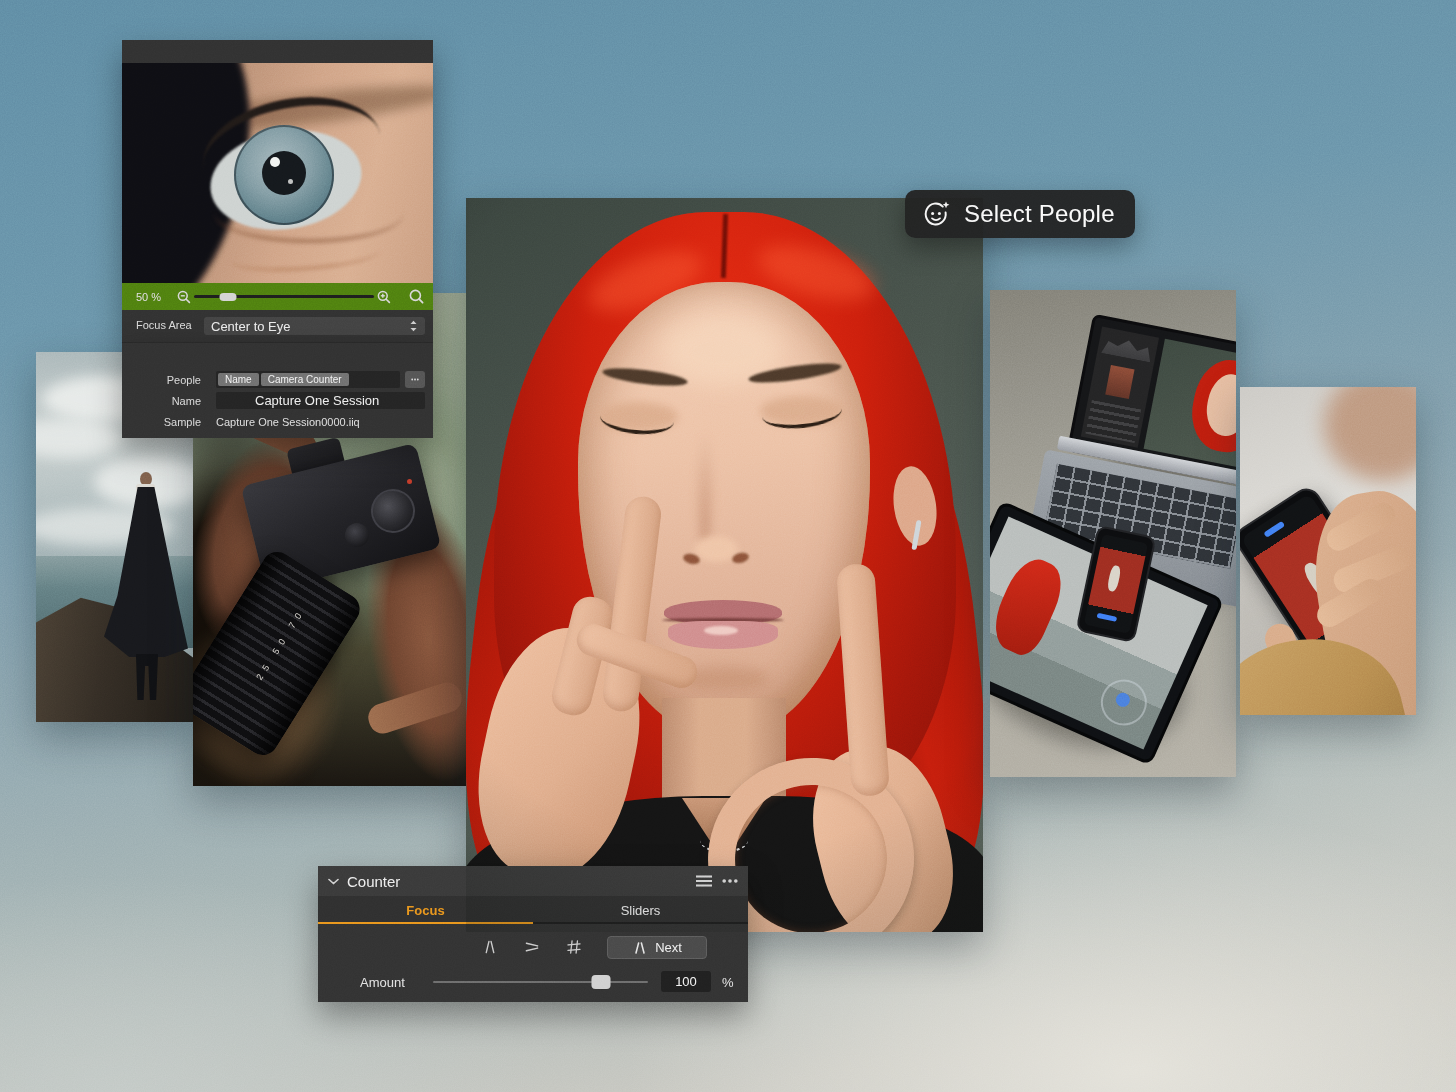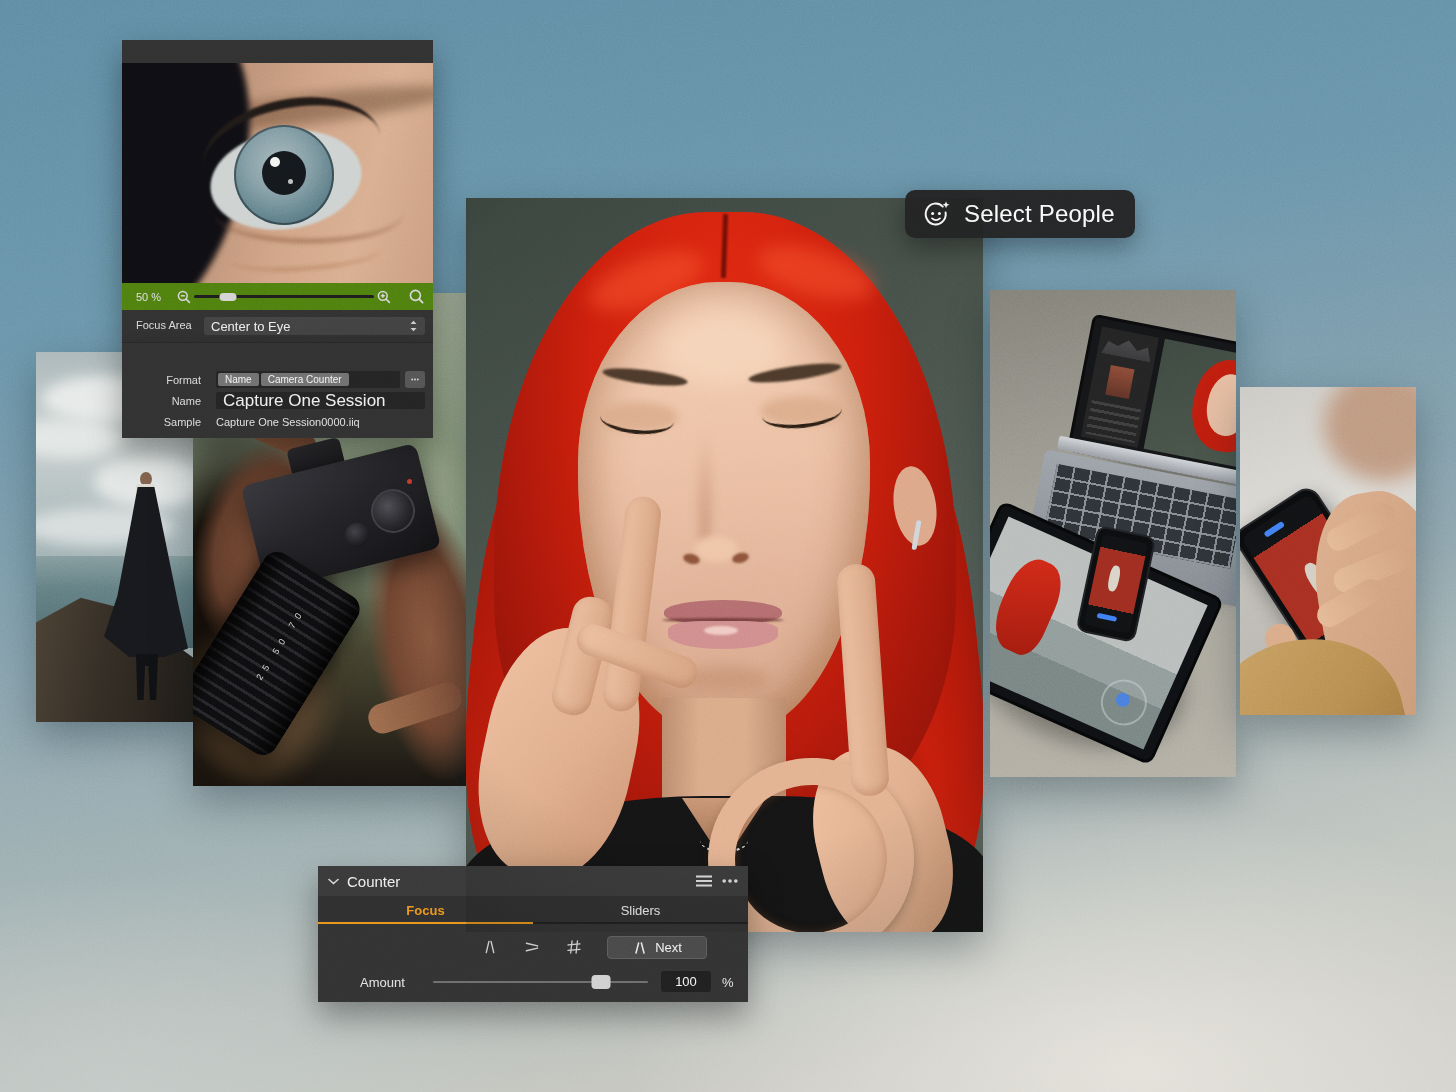--- a/index.html
+++ b/index.html
@@ -178,21 +178,21 @@
   .naming-panel{left:122px;top:342px;width:311px;height:95px;border-top:1px solid #262626;}
   .naming-panel .p-head{height:22px;padding:0 9px;gap:7px;font-size:12px;font-weight:700;}
   .nrow{position:absolute;left:0;width:311px;height:18px;}
   .nr1{top:28px;}.nr2{top:49px;}.nr3{top:70px;}
   .nlabel{position:absolute;left:0;top:3px;width:79px;text-align:right;font-size:11px;color:#d6d6d6;}
   .ninput{position:absolute;left:94px;top:0;height:17px;background:#232323;border-radius:2px;display:flex;align-items:center;box-sizing:border-box;}
   .token-field{width:184px;padding:0 2px;gap:2px;cursor:text;}
   .chip{font-size:10px;color:#f2f2f2;background:#6d6d6d;border-radius:2px;padding:1px 7px;line-height:11px;white-space:nowrap;cursor:pointer;}
   .more-btn{position:absolute;left:283px;top:0;width:20px;height:17px;background:#525252;border:none;border-radius:3px;display:flex;align-items:center;justify-content:center;cursor:pointer;}
   .name-field{width:209px;padding:0 7px;cursor:text;}
-  .name-field span{font-size:17px;color:#ececec;}
+  .name-field span{font-size:13px;color:#ececec;margin-left:32px;}
   .sample-text{position:absolute;left:94px;top:3px;font-size:11px;color:#dcdcdc;}
 
   
   .select-people{position:absolute;left:905px;top:190px;width:230px;height:48px;border:none;border-radius:10px;background:rgba(33,33,33,.96);display:flex;align-items:center;gap:12px;padding:0 15px;box-sizing:border-box;cursor:pointer;box-shadow:0 10px 26px rgba(0,0,0,.35);}
   .select-people .sp-label{font-size:24px;color:#fafafa;font-weight:500;letter-spacing:.2px;}
 
   
   .keystone-panel{left:318px;top:866px;width:430px;height:136px;background:#313131;}
   .keystone-panel .p-head{height:30px;padding:0 10px;gap:8px;background:#383838;font-size:15px;}
   .k-head-right{margin-left:auto;display:flex;align-items:center;gap:10px;}
@@ -396,21 +396,21 @@
             <path d="M1.5 5 L4.5 1.8 L7.5 5 Z" fill="#cdcdcd"></path>
             <path d="M1.5 9 L4.5 12.2 L7.5 9 Z" fill="#cdcdcd"></path>
           </svg>
       </div>
     </div>
   </section>
 
   <section class="panel naming-panel">
 
     <div class="nrow nr1">
-      <span class="nlabel">Format</span>
+      <span class="nlabel">People</span>
       <div class="ninput token-field">
         <span class="chip">Name</span>
         <span class="chip">Camera Counter</span>
       </div>
       <button class="more-btn">
         <svg width="10" height="3" viewBox="0 0 10 3">
             <circle cx="1.5" cy="1.5" r="1.1" fill="#d8d8d8"></circle>
             <circle cx="5" cy="1.5" r="1.1" fill="#d8d8d8"></circle>
             <circle cx="8.5" cy="1.5" r="1.1" fill="#d8d8d8"></circle>
           </svg>

